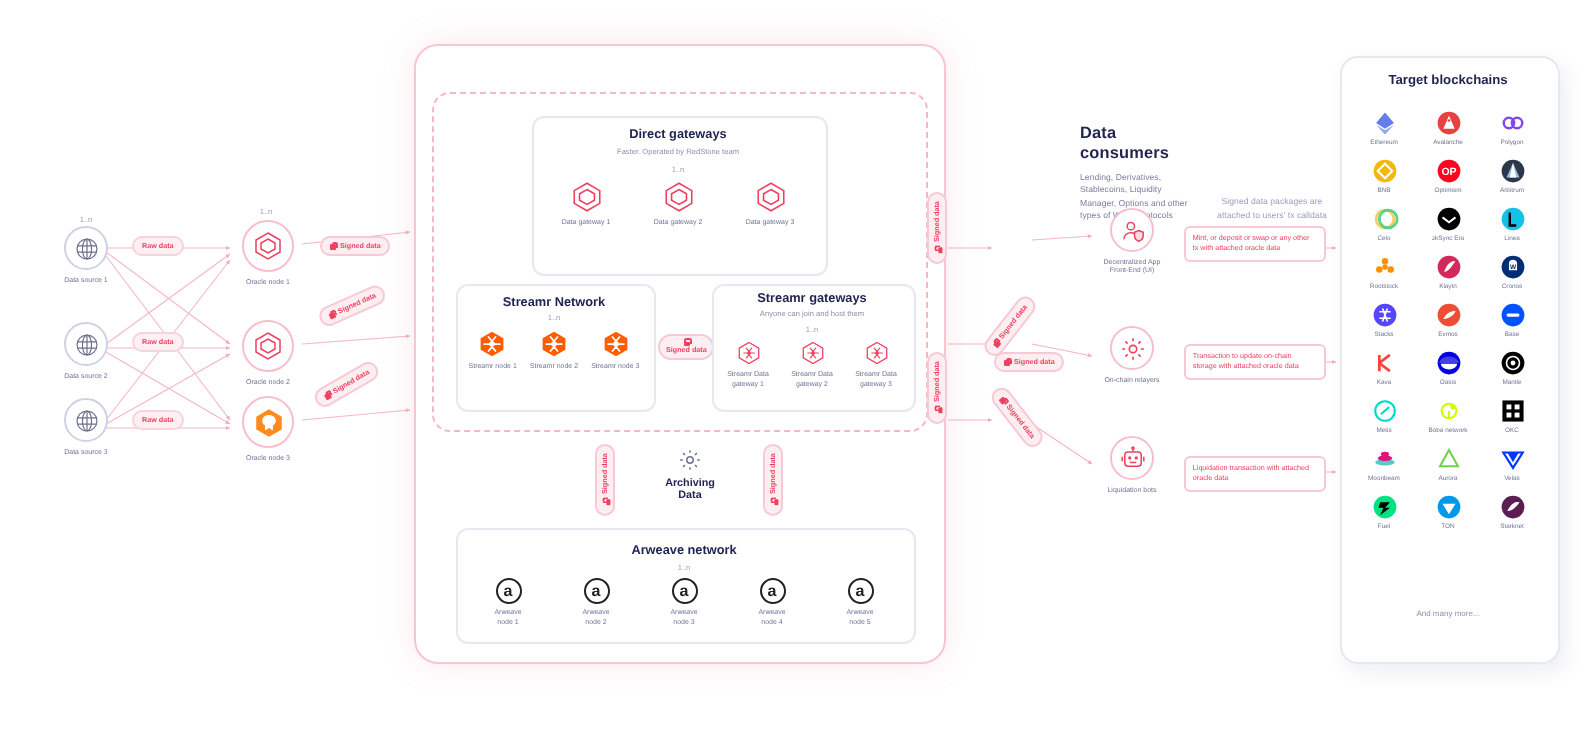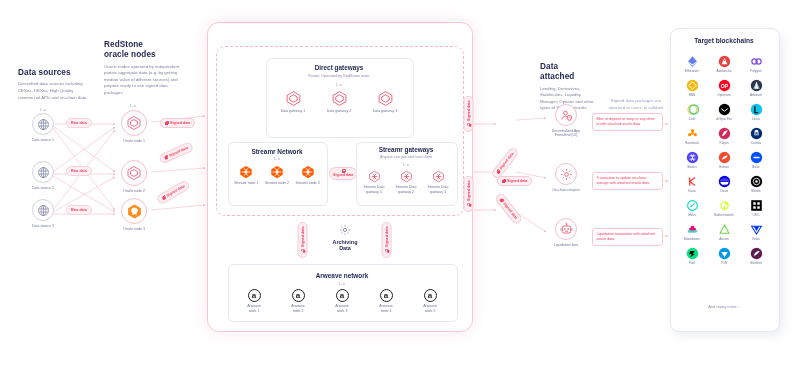--- a/index.html
+++ b/index.html
@@ -125,24 +125,20 @@
 
       <path d="M303,215 L303,224"></path>
       <path d="M387,215 L387,224"></path>
     </g>
 
     <g stroke="#f4b6c5" stroke-width=".55" fill="none">
       <path d="M470,100 L470,248 L462,248"></path>
     </g>
   </svg>
 
-  <div class="abs" style="left:18px;top:68px;width:78px;">
-    <div class="h-title">Data sources</div>
-    <div class="body-txt" style="margin-top:3px;">Diversified data sources including CEXes, DEXes, High Quality commercial APIs and on-chain data</div>
-  </div>
   <div class="abs oneton" style="left:22px;top:108px;width:42px;">1..n</div>
 
   <div class="abs" style="left:24px;top:113px;width:38px;">
     <div class="circ circ-grey" style="width:22px;height:22px;margin:0 auto;">
       <svg width="13" height="13" viewBox="0 0 24 24" fill="none" stroke="#6b7090" stroke-width="1.1">
         <circle cx="12" cy="12" r="9.2"></circle>
           <ellipse cx="12" cy="12" rx="4.2" ry="9.2"></ellipse>
         <path d="M3,9.2 H21 M3,14.8 H21 M12,2.8 V21.2"></path>
       </svg>
     </div>
@@ -172,25 +168,20 @@
   <div class="abs pill plain" style="left:66px;top:118px;">
     <span>Raw data</span>
   </div>
   <div class="abs pill plain" style="left:66px;top:166px;">
     <span>Raw data</span>
   </div>
   <div class="abs pill plain" style="left:66px;top:205px;">
     <span>Raw data</span>
   </div>
 
-  <div class="abs" style="left:104px;top:40px;width:82px;">
-    <div class="h-title">RedStone</div>
-    <div class="h-title">oracle nodes</div>
-    <div class="body-txt" style="margin-top:3px;">Oracle nodes operated by independent parties aggregate data (e.g. by getting median value of different sources) and prepare ready to use signed data packages</div>
-  </div>
   <div class="abs oneton" style="left:112px;top:104px;width:42px;">1..n</div>
 
   <div class="abs" style="left:113px;top:110px;width:42px;">
     <div class="circ circ-pink" style="width:26px;height:26px;margin:0 auto;">
       <svg width="16" height="16" viewBox="0 0 32 32" fill="none" stroke="#ef4060" stroke-width="1.5">
         <path d="M16,3 L28,10 L28,22 L16,29 L4,22 L4,10 Z"></path>
         <path d="M16,9 L23,13 L23,19 L16,23 L9,19 L9,13 Z"></path>
       </svg>
     </div>
     <div class="node-lbl" style="margin-top:2.5px;">Oracle node 1</div>
@@ -430,21 +421,21 @@
       <div class="circ" style="width:13px;height:13px;margin:0 auto;border:1.1px solid #222;">
         <span style="font-size:8px;font-weight:bold;color:#222;line-height:1;">a</span>
       </div>
       <div class="node-lbl" style="margin-top:2px;">Arweave</div>
       <div class="node-lbl">node 5</div>
     </div>
   </div>
 
   <div class="abs" style="left:540px;top:62px;width:60px;">
     <div class="h-title">Data</div>
-    <div class="h-title">attached</div>
+    <div class="h-title">consumers</div>
     <div class="body-txt" style="margin-top:3px;">Lending, Derivatives, Stablecoins, Liquidity Manager, Options and other types of Web3 protocols</div>
   </div>
   <div class="abs body-txt" style="left:605px;top:98px;width:62px;text-align:center;color:#9aa0bd;">Signed data packages are attached to users' tx calldata</div>
 
   <div class="abs pill" style="left:494px;top:172px;transform:rotate(-52deg);transform-origin:left center;">
     <span class="lock">
         <b></b>
         <i></i>
       </span>
     <span>Signed data</span>

